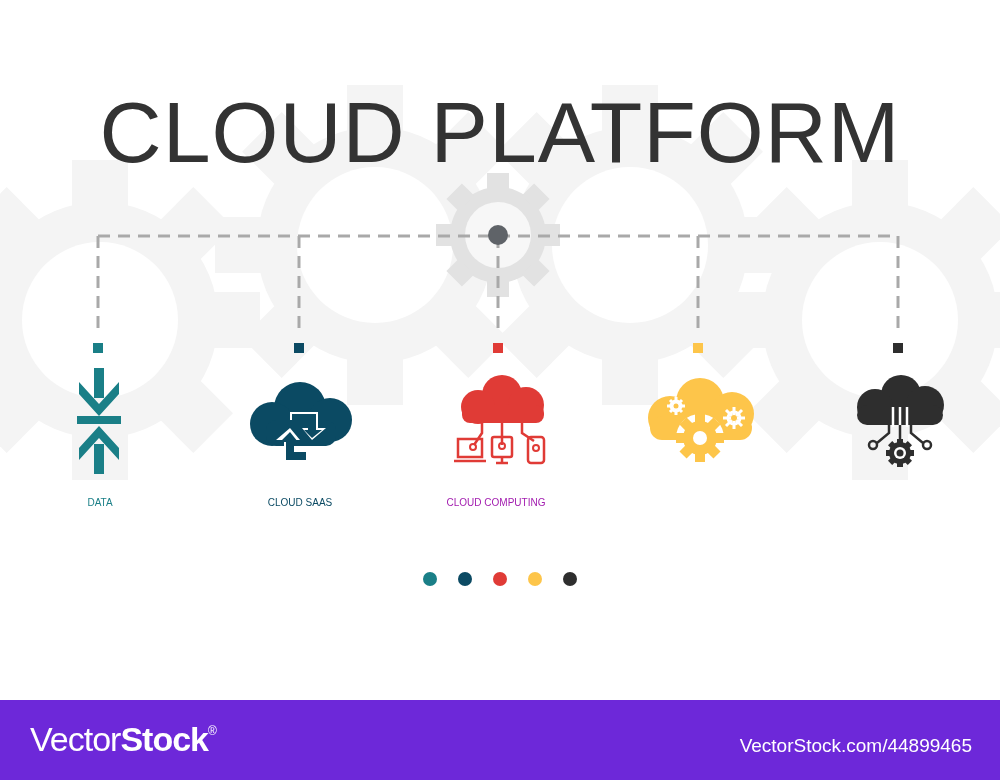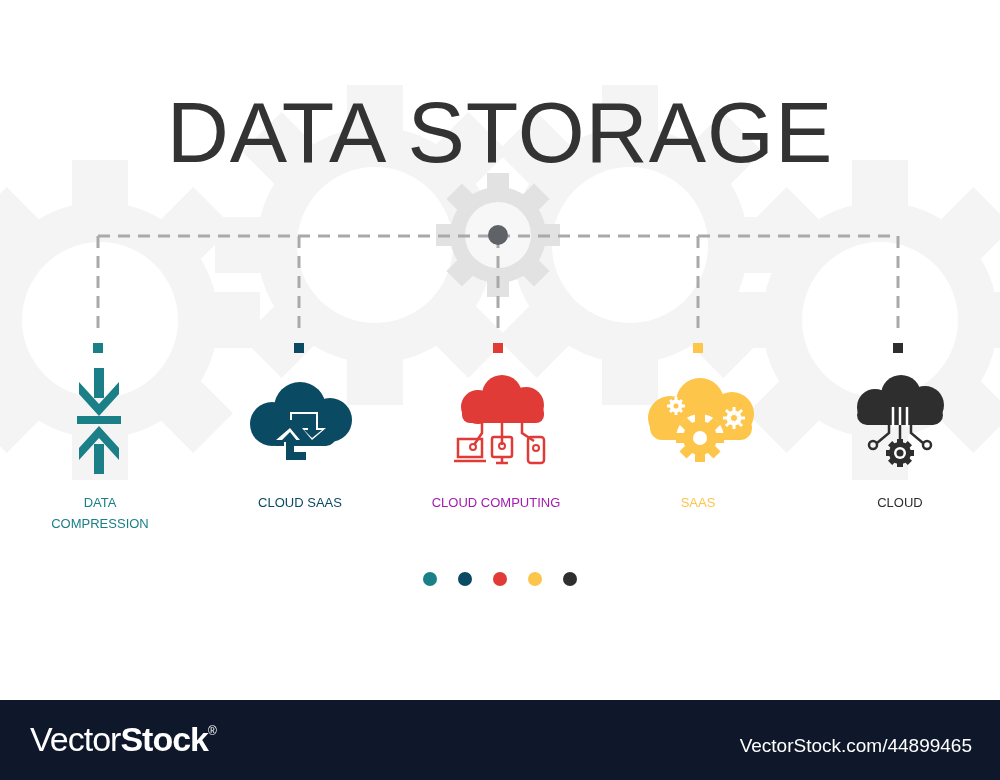--- a/index.html
+++ b/index.html
@@ -1,23 +1,23 @@
 <!DOCTYPE html>
 <html><head>
 <meta charset="utf-8">
 <style>
   html,body{margin:0;padding:0;}
   body{width:1000px;height:780px;position:relative;overflow:hidden;background:#ffffff;font-family:"Liberation Sans",sans-serif;}
   .stage{position:absolute;left:0;top:0;width:1000px;height:700px;background:#fff;overflow:hidden;}
   .bg-svg{position:absolute;left:0;top:0;}
   .title{position:absolute;left:0;top:82px;width:1000px;text-align:center;font-size:86px;letter-spacing:1px;color:#333333;font-weight:normal;line-height:100px;}
   .icon{position:absolute;}
-  .label{position:absolute;width:200px;text-align:center;font-size:13px;line-height:21px;}
+  .label{position:absolute;width:200px;text-align:center;font-size:10px;line-height:21px;}
   .dot{position:absolute;width:14px;height:14px;border-radius:50%;}
-  .footer{position:absolute;left:0;top:700px;width:1000px;height:80px;background:#0f172a;}
+  .footer{position:absolute;left:0;top:700px;width:1000px;height:80px;background:#6d28d9;}
   .brand{position:absolute;left:30px;top:20px;font-size:34px;color:#fff;letter-spacing:-1px;}
   .brand .light{font-weight:normal;}
   .brand .bold{font-weight:bold;}
   .brand sup{font-size:12px;vertical-align:top;position:relative;top:4px;}
   .ref{position:absolute;right:28px;top:35px;font-size:19px;color:#fff;}
 </style>
 </head>
 <body>
 
 <div class="stage">
@@ -69,36 +69,35 @@
     </g>
     <circle cx="498" cy="235" r="10" fill="#5f6368"></circle>
 
     <rect x="93" y="343" width="10" height="10" fill="#1a7f87"></rect>
     <rect x="294" y="343" width="10" height="10" fill="#0b4a63"></rect>
     <rect x="493" y="343" width="10" height="10" fill="#e03b36"></rect>
     <rect x="693" y="343" width="10" height="10" fill="#fdc54a"></rect>
     <rect x="893" y="343" width="10" height="10" fill="#2e2e2e"></rect>
   </svg>
 
-  <div class="title">DATA STORAGE</div>
+  <div class="title">CLOUD PLATFORM</div>
 
   <div class="icon" style="left:75px;top:368px;">
     <svg width="48" height="106" viewBox="0 0 48 106">
       <g fill="#1a7f87">
         <rect x="19" y="0" width="10" height="30"></rect>
         <polygon points="4,14 24,36 44,14 44,26 24,48 4,26"></polygon>
         <rect x="2" y="48" width="44" height="8"></rect>
         <polygon points="4,80 24,58 44,80 44,92 24,70 4,92"></polygon>
         <rect x="19" y="76" width="10" height="30"></rect>
       </g>
     </svg>
   </div>
   <div class="label" style="left:0px;top:492px;color:#1a7f87;">
     <div>DATA</div>
-    <div>COMPRESSION</div>
   </div>
 
   <div class="icon" style="left:246px;top:380px;">
     <svg width="108" height="82" viewBox="0 0 108 82">
       <g fill="#0b4a63">
         <circle cx="54" cy="28" r="26"></circle>
         <circle cx="26" cy="44" r="22"></circle>
         <circle cx="84" cy="40" r="22"></circle>
         <rect x="20" y="40" width="70" height="26" rx="10"></rect>
       </g>
@@ -182,23 +181,20 @@
           <rect x="14" y="-5" width="10" height="10"></rect>
           <rect x="-5" y="-24" width="10" height="10" transform="rotate(45)"></rect>
           <rect x="-5" y="-24" width="10" height="10" transform="rotate(-45)"></rect>
           <rect x="-5" y="14" width="10" height="10" transform="rotate(45)"></rect>
           <rect x="-5" y="14" width="10" height="10" transform="rotate(-45)"></rect>
         </g>
         <circle r="7" fill="#ffffff"></circle>
       </g>
     </svg>
   </div>
-  <div class="label" style="left:598px;top:492px;color:#fdc54a;">
-    <div>SAAS</div>
-  </div>
 
   <div class="icon" style="left:851px;top:373px;">
     <svg width="98" height="94" viewBox="0 0 98 94">
       <g fill="#2e2e2e">
         <circle cx="50" cy="22" r="20"></circle>
         <circle cx="24" cy="34" r="18"></circle>
         <circle cx="74" cy="32" r="19"></circle>
         <rect x="6" y="32" width="86" height="20" rx="10"></rect>
       </g>
       <g stroke="#ffffff" stroke-width="2.5" fill="none">
@@ -224,21 +220,20 @@
           <rect x="-3" y="-14" width="6" height="6" transform="rotate(-45)"></rect>
           <rect x="-3" y="8" width="6" height="6" transform="rotate(45)"></rect>
           <rect x="-3" y="8" width="6" height="6" transform="rotate(-45)"></rect>
         </g>
         <circle r="6" fill="#ffffff"></circle>
         <circle r="3.5" fill="#2e2e2e"></circle>
       </g>
     </svg>
   </div>
   <div class="label" style="left:800px;top:492px;color:#2e2e2e;">
-    <div>CLOUD</div>
   </div>
 
   <div>
     <div class="dot" style="left:423px;top:572px;background:#1a7f87;"></div>
     <div class="dot" style="left:458px;top:572px;background:#0b4a63;"></div>
     <div class="dot" style="left:493px;top:572px;background:#e03b36;"></div>
     <div class="dot" style="left:528px;top:572px;background:#fdc54a;"></div>
     <div class="dot" style="left:563px;top:572px;background:#2e2e2e;"></div>
   </div>
 </div>

